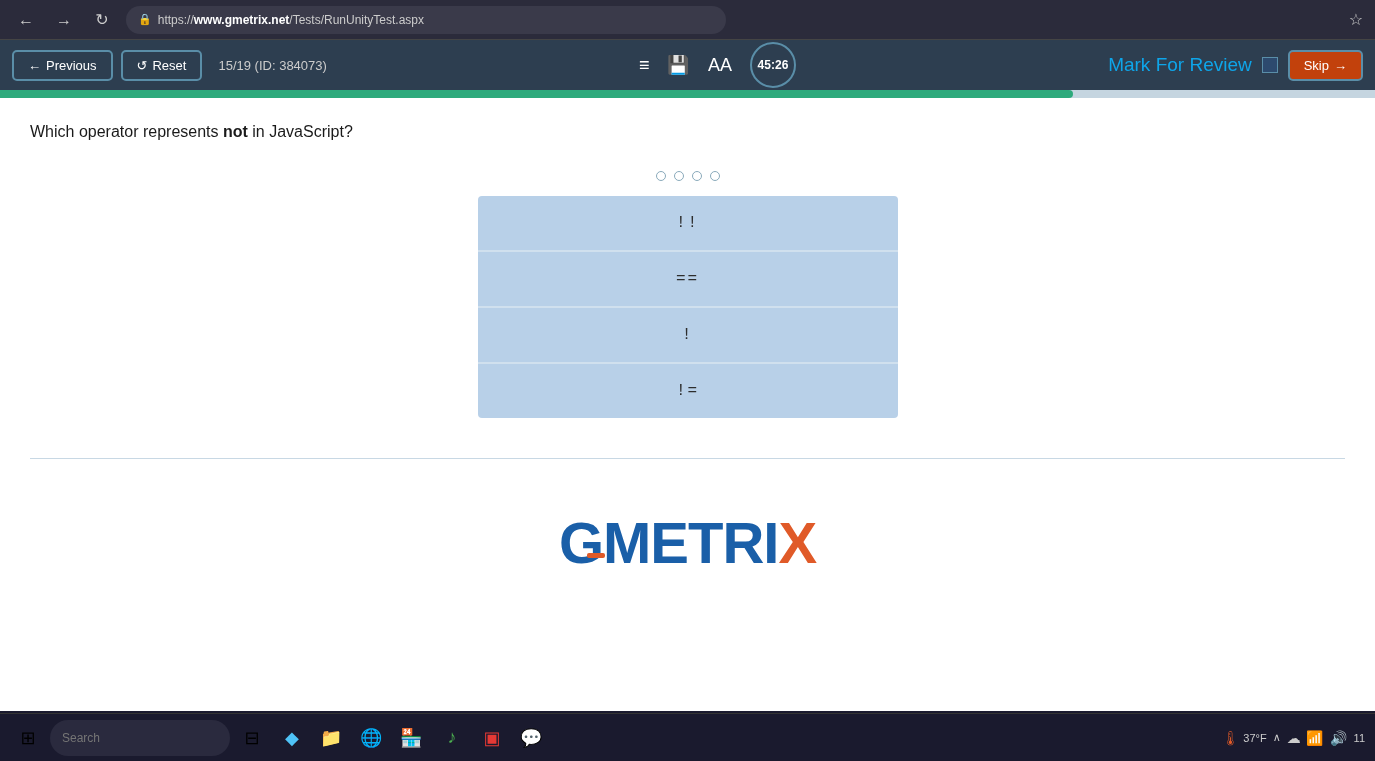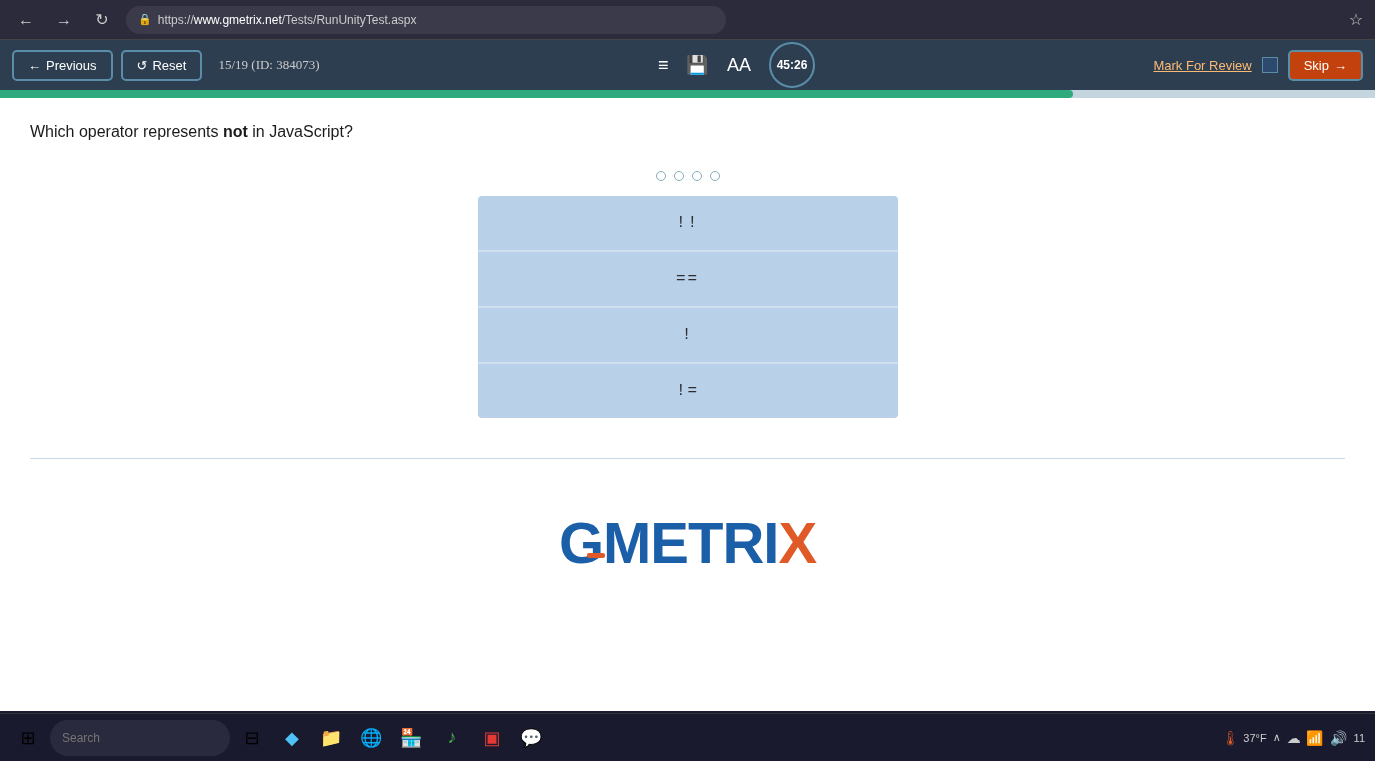--- a/index.html
+++ b/index.html
@@ -37,21 +37,21 @@
       border-radius: 20px;
       height: 28px;
       display: flex;
       align-items: center;
       padding: 0 12px;
       gap: 6px;
       max-width: 600px;
     }
     .url-bar-lock { color: #aaa; font-size: 11px; }
     .url-text { color: #ccc; font-size: 12px; }
-    .url-highlight { color: #fff; font-weight: 400; margin-top: 32px; }
+    .url-highlight { color: #fff; font-weight: 700; margin-top: 32px; }
     .browser-star { margin-left: auto; color: #ccc; font-size: 16px; }
 
     
     .quiz-toolbar {
       background: #2d3e50;
       height: 50px;
       display: flex;
       align-items: center;
       padding: 0 12px;
       gap: 8px;
@@ -75,21 +75,20 @@
     }
     .btn-reset {
       background: #2d3e50;
       border: 2px solid #5a8ea8;
       color: white;
     }
     .question-info {
       color: #ccc;
       font-size: 13px;
       margin-left: 8px;
-      font-family: Liberation Serif, serif;
     }
     .toolbar-spacer { flex: 1; }
     .toolbar-icons {
       display: flex;
       align-items: center;
       gap: 18px;
     }
     .toolbar-icon-btn {
       background: none;
       border: none;
@@ -106,23 +105,22 @@
       color: white;
       font-size: 12px;
       font-weight: 600;
     }
     .toolbar-right {
       display: flex;
       align-items: center;
       gap: 10px;
     }
     .mark-review-label {
-      color: #fdba74;
-      font-size: 13px;
-      text-decoration: underline;
+      color: #0ea5e9;
+      font-size: 19px;
     }
     .mark-review-checkbox {
       width: 16px; height: 16px;
       background: #2d4a6e;
       border: 1px solid #5a8ea8;
     }
     .btn-skip {
       background: #c2410c;
       border: 2px solid #5a8ea8;
       color: white;

